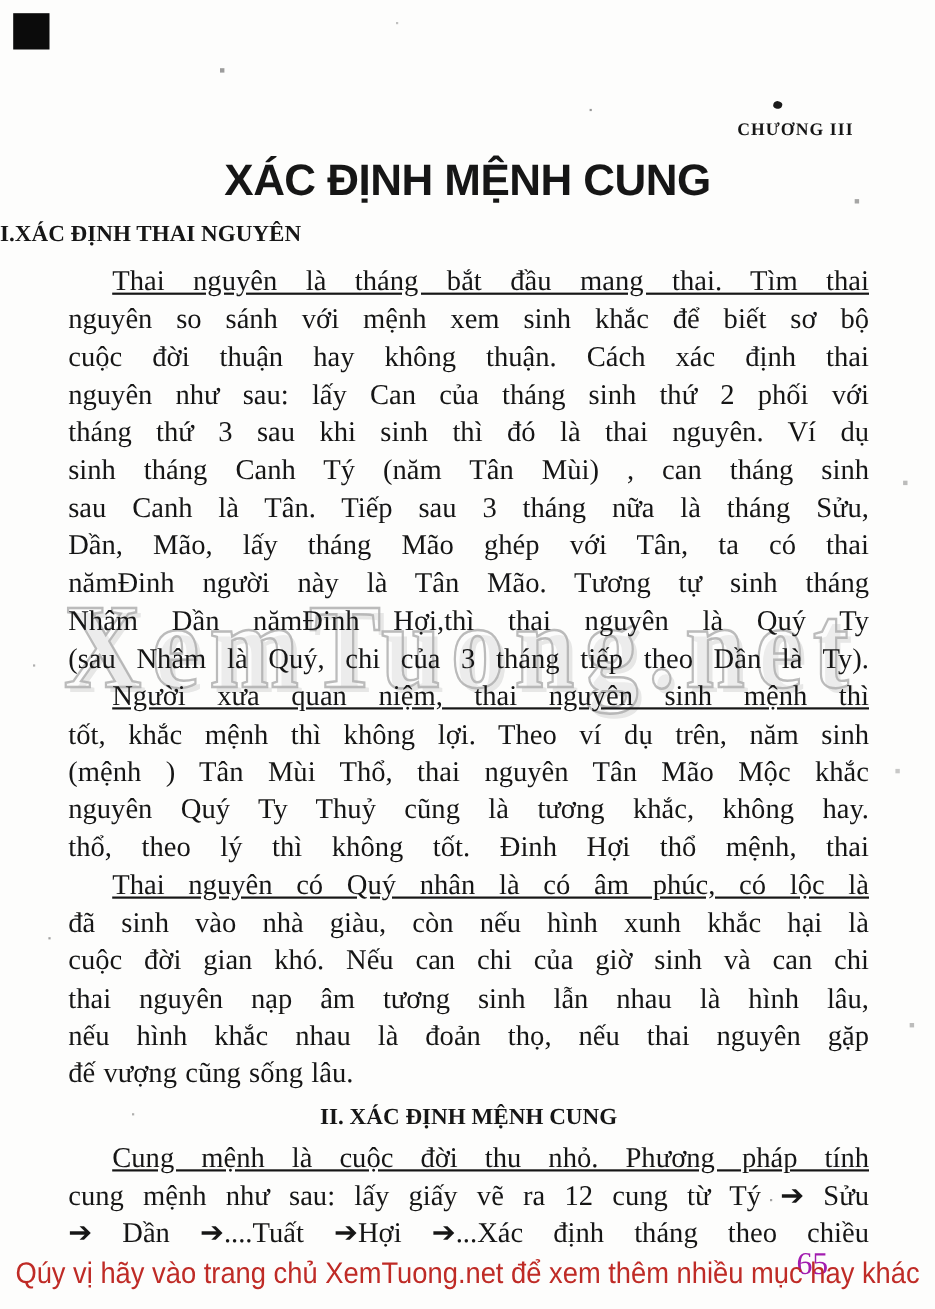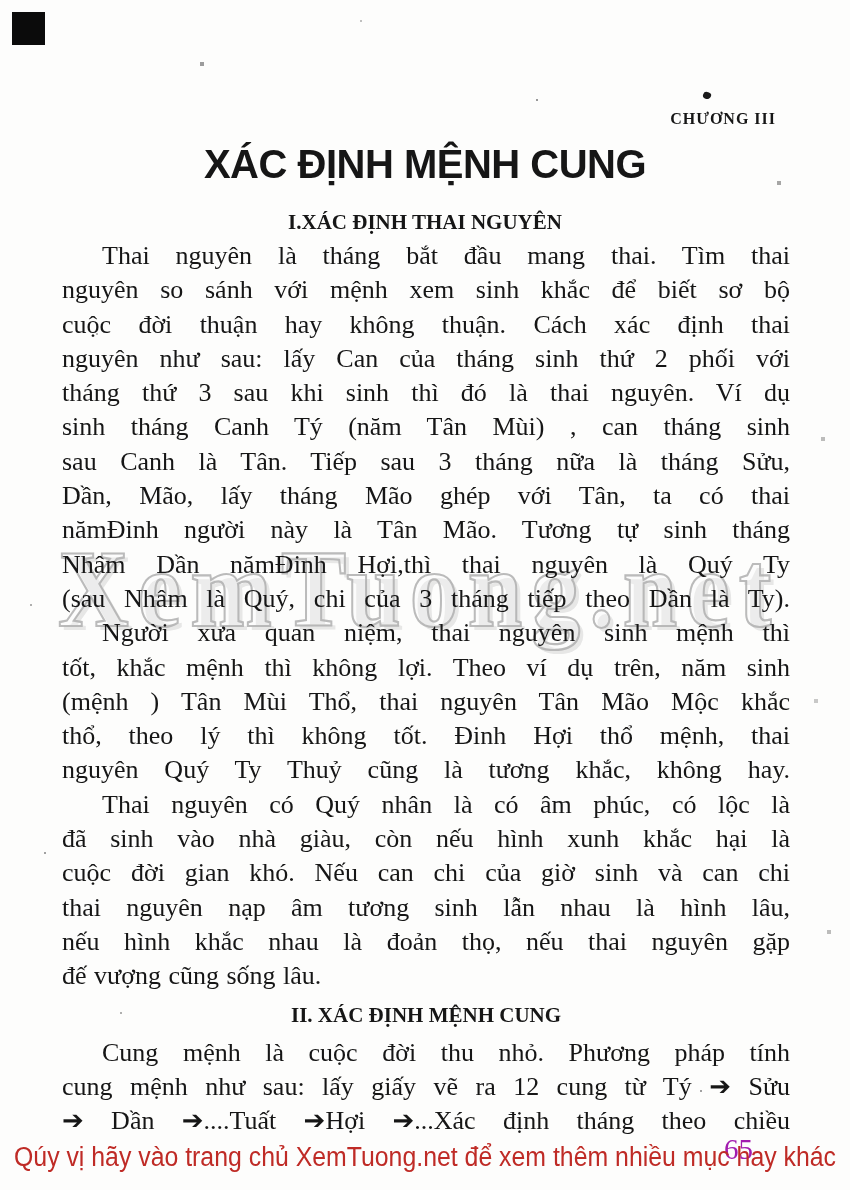--- a/index.html
+++ b/index.html
@@ -18,28 +18,28 @@
     822px 438px 0 1px rgba(90,90,90,.4), 30px 604px 0 0 rgba(80,80,80,.45),
     815px 700px 0 1px rgba(100,100,100,.35), 44px 852px 0 0 rgba(70,70,70,.5),
     828px 931px 0 1px rgba(90,90,90,.4), 120px 1012px 0 0 rgba(80,80,80,.45),
     700px 1090px 0 0 rgba(70,70,70,.5), 360px 20px 0 0 rgba(100,100,100,.4);}
   
   .h-chapter{position:absolute;top:110px;left:0;right:74px;text-align:right;
     font-size:16px;font-weight:bold;letter-spacing:1px;}
   .h-title{position:absolute;top:142px;left:0;right:0;text-align:center;
     font-family:"Liberation Sans","DejaVu Sans",sans-serif;
     font-size:40px;font-weight:bold;letter-spacing:-0.5px;}
-  .h-sec{position:absolute;top:210px;left:0;right:0;text-align:center;
+  .h-sec{position:absolute;top:200px;left:0;right:0;
     font-size:21px;font-weight:bold;}
   
   .col{position:absolute;top:239px;left:62px;width:728px;
     font-size:26px;line-height:34.3px;z-index:2;}
   .para{margin:0;}
   .ln{text-align:justify;text-align-last:justify;word-spacing:1px;}
-  .ln.indent{text-indent:40px;}
+  .ln.indent{text-indent:40px;text-decoration:underline;}
   .ln.endline{text-align-last:left;}
   .h-sec2{font-size:21px;font-weight:bold;text-align:center;text-align-last:center;
     line-height:38px;margin:2px 0 2px;}
   
   .watermark{position:absolute;top:526px;left:58px;z-index:1;white-space:nowrap;
     font-family:"Liberation Serif","DejaVu Serif",serif;font-weight:bold;
     font-size:98px;letter-spacing:9px;color:rgba(252,252,252,0.25);
     -webkit-text-stroke:2px rgba(175,175,175,0.85);
     text-shadow:4px 4px 0 rgba(190,190,190,0.35);
     transform:scaleY(1.12);transform-origin:left top;pointer-events:none;}
@@ -77,22 +77,22 @@
       <div class="ln">sau Canh là Tân. Tiếp sau 3 tháng nữa là tháng Sửu,</div>
       <div class="ln">Dần, Mão, lấy tháng Mão ghép với Tân, ta có thai</div>
       <div class="ln">nămĐinh người này là Tân Mão. Tương tự sinh tháng</div>
       <div class="ln">Nhâm Dần nămĐinh Hợi,thì thai nguyên là Quý Ty</div>
       <div class="ln">(sau Nhâm là Quý, chi của 3 tháng tiếp theo Dần là Ty).</div>
     </div>
     <div class="para">
       <div class="ln indent">Người xưa quan niệm, thai nguyên sinh mệnh thì</div>
       <div class="ln">tốt, khắc mệnh thì không lợi. Theo ví dụ trên, năm sinh</div>
       <div class="ln">(mệnh ) Tân Mùi Thổ, thai nguyên Tân Mão Mộc khắc</div>
+      <div class="ln">nguyên Quý Ty Thuỷ cũng là tương khắc, không hay.</div>
       <div class="ln">thổ, theo lý thì không tốt. Đinh Hợi thổ mệnh, thai</div>
-      <div class="ln">nguyên Quý Ty Thuỷ cũng là tương khắc, không hay.</div>
     </div>
     <div class="para">
       <div class="ln indent">Thai nguyên có Quý nhân là có âm phúc, có lộc là</div>
       <div class="ln">đã sinh vào nhà giàu, còn nếu hình xunh khắc hại là</div>
       <div class="ln">cuộc đời gian khó. Nếu can chi của giờ sinh và can chi</div>
       <div class="ln">thai nguyên nạp âm tương sinh lẫn nhau là hình lâu,</div>
       <div class="ln">nếu hình khắc nhau là đoản thọ, nếu thai nguyên gặp</div>
       <div class="ln endline">đế vượng cũng sống lâu.</div>
     </div>
     <div class="h-sec2">II. XÁC ĐỊNH MỆNH CUNG</div>

